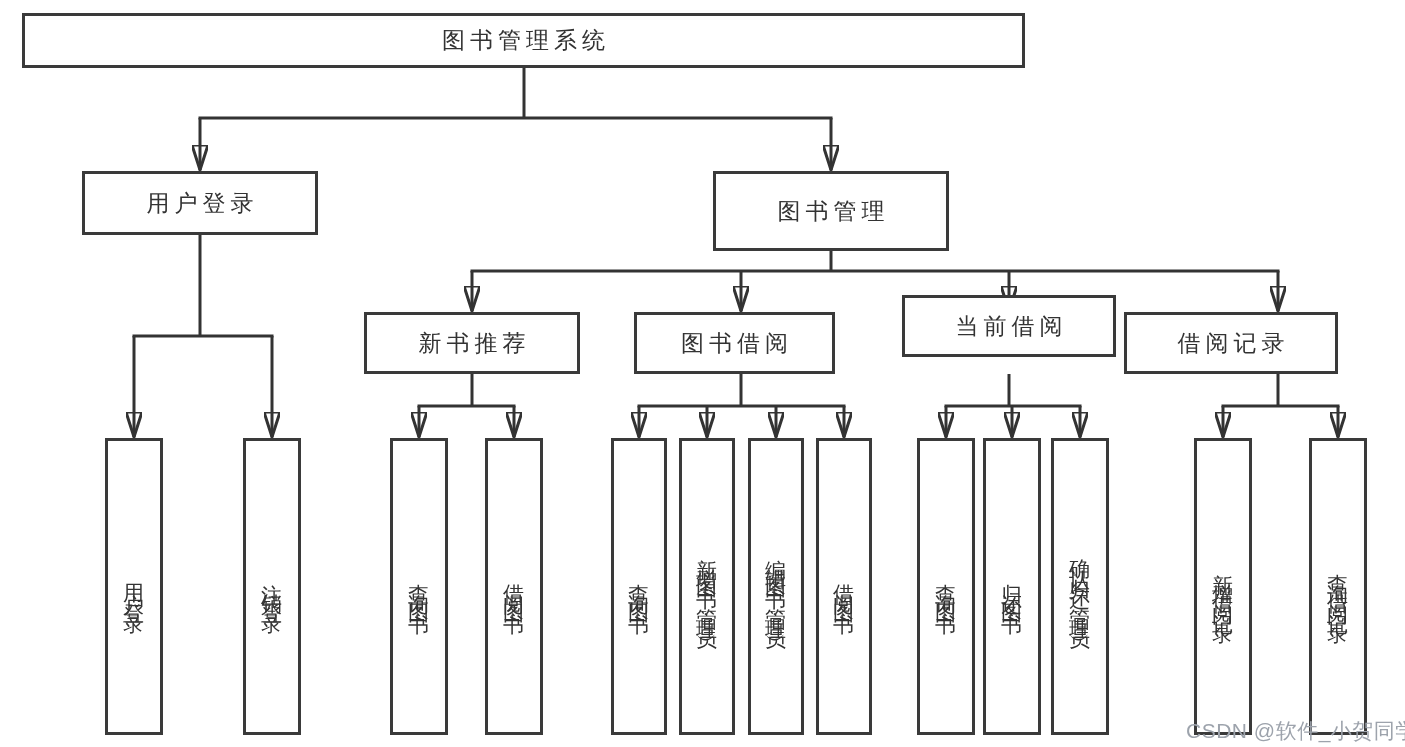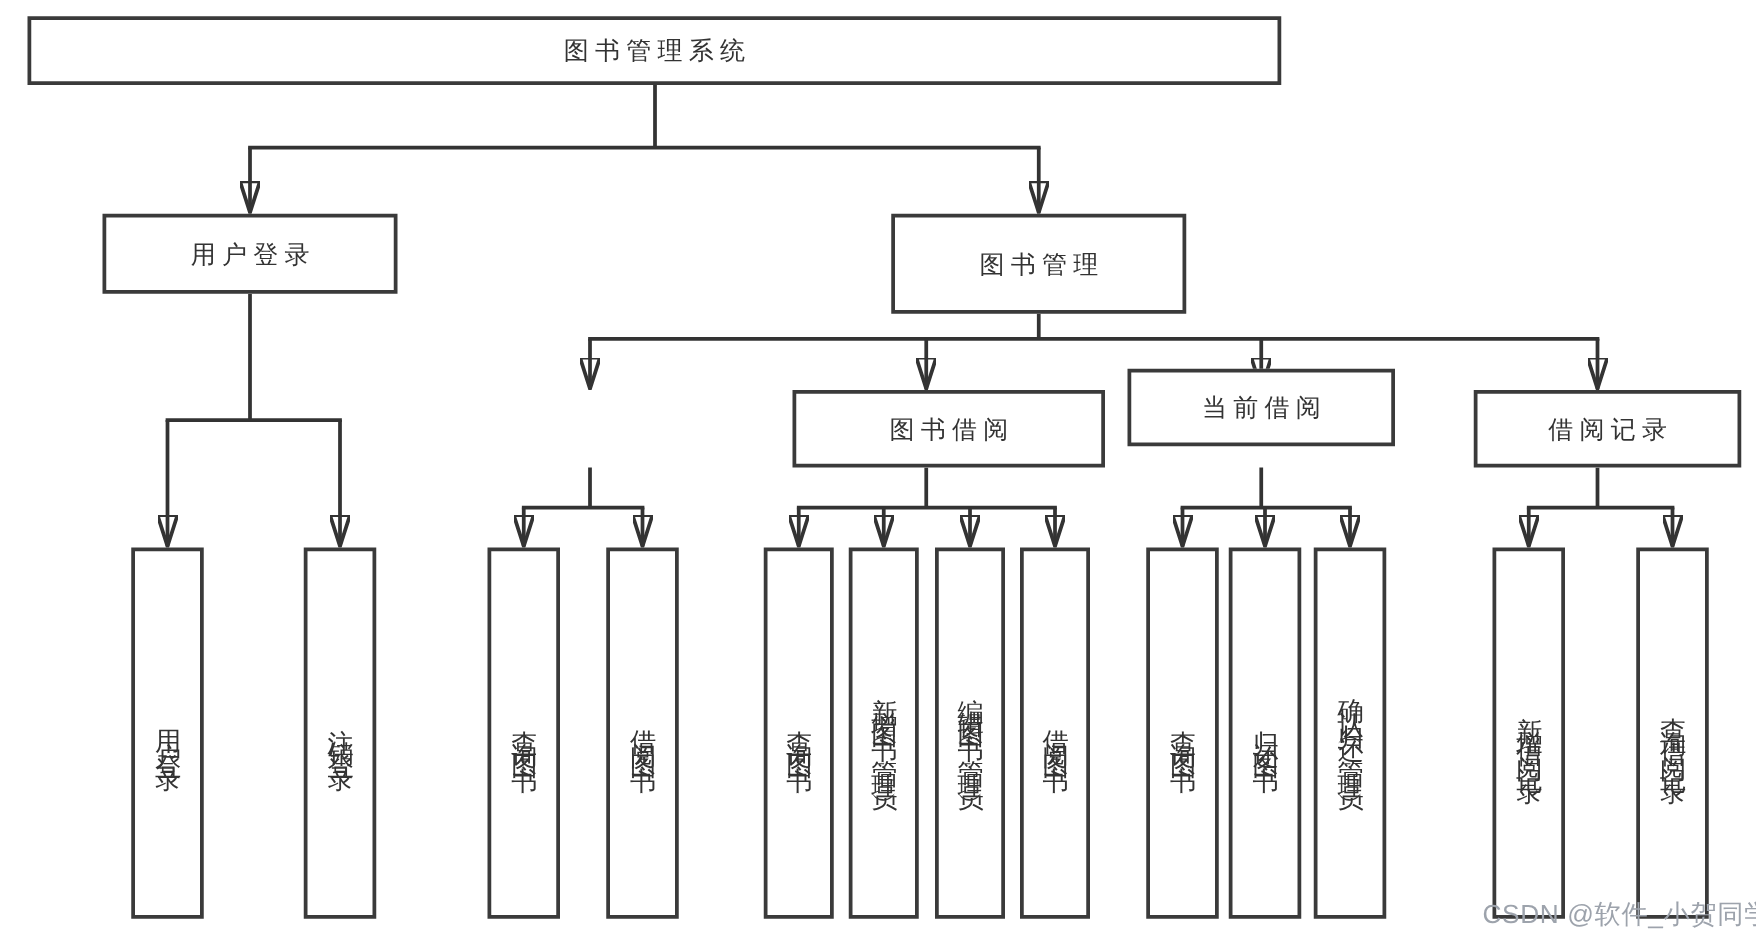--- a/index.html
+++ b/index.html
@@ -27,21 +27,21 @@
     box-sizing:border-box;
     border:3px solid var(--box-border);
     background:#ffffff;
     display:flex;
     align-items:center;
     justify-content:center;
     z-index:2;
     color:var(--text);
   }
   .node.h{
-    font-size:20px;
+    font-size:23px;
     letter-spacing:5px;
     text-indent:5px; 
     white-space:nowrap;
   }
   .node.v{
     writing-mode:vertical-rl;
     text-orientation:mixed;
     font-size:21px;
     letter-spacing:10px;
     line-height:1;
@@ -121,23 +121,24 @@
       <path d="M1223 406 V437" marker-end="url(#arw)"></path>
       <path d="M1338 406 V437" marker-end="url(#arw)"></path>
     </g>
   </svg>
 
   <div class="node h" style="left:22px;top:13px;width:1003px;height:55px;">图书管理系统</div>
 
   <div class="node h" style="left:82px;top:171px;width:236px;height:64px;">用户登录</div>
   <div class="node h" style="left:713px;top:171px;width:236px;height:80px;">图书管理</div>
 
-  <div class="node h" style="left:634px;top:312px;width:250px;height:62px;">图书借阅</div>
+  <div class="node h" style="left:364px;top:312px;width:216px;height:62px;">新书推荐</div>
+  <div class="node h" style="left:634px;top:312px;width:201px;height:62px;">图书借阅</div>
   <div class="node h" style="left:902px;top:295px;width:214px;height:62px;">当前借阅</div>
-  <div class="node h" style="left:1179px;top:312px;width:214px;height:62px;">借阅记录</div>
+  <div class="node h" style="left:1124px;top:312px;width:214px;height:62px;">借阅记录</div>
 
   <div class="node v" style="left:105px;top:438px;width:58px;height:297px;">用户登录</div>
   <div class="node v" style="left:243px;top:438px;width:58px;height:297px;">注销登录</div>
 
   <div class="node v" style="left:390px;top:438px;width:58px;height:297px;">查询图书</div>
   <div class="node v" style="left:485px;top:438px;width:58px;height:297px;">借阅图书</div>
 
   <div class="node v" style="left:611px;top:438px;width:56px;height:297px;">查询图书</div>
   <div class="node v" style="left:679px;top:438px;width:56px;height:297px;">新增图书（管理员）</div>
   <div class="node v" style="left:748px;top:438px;width:56px;height:297px;">编辑图书（管理员）</div>

